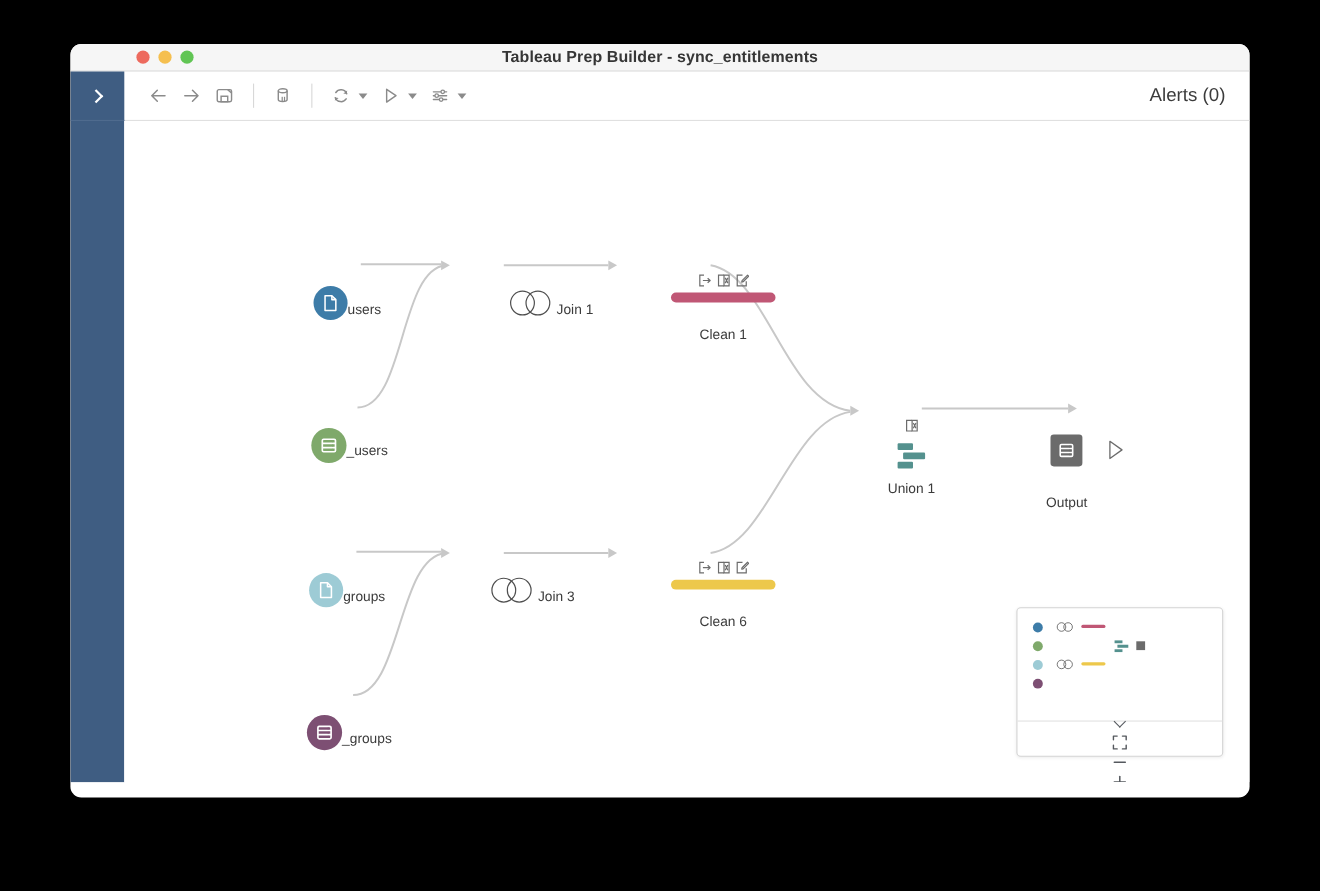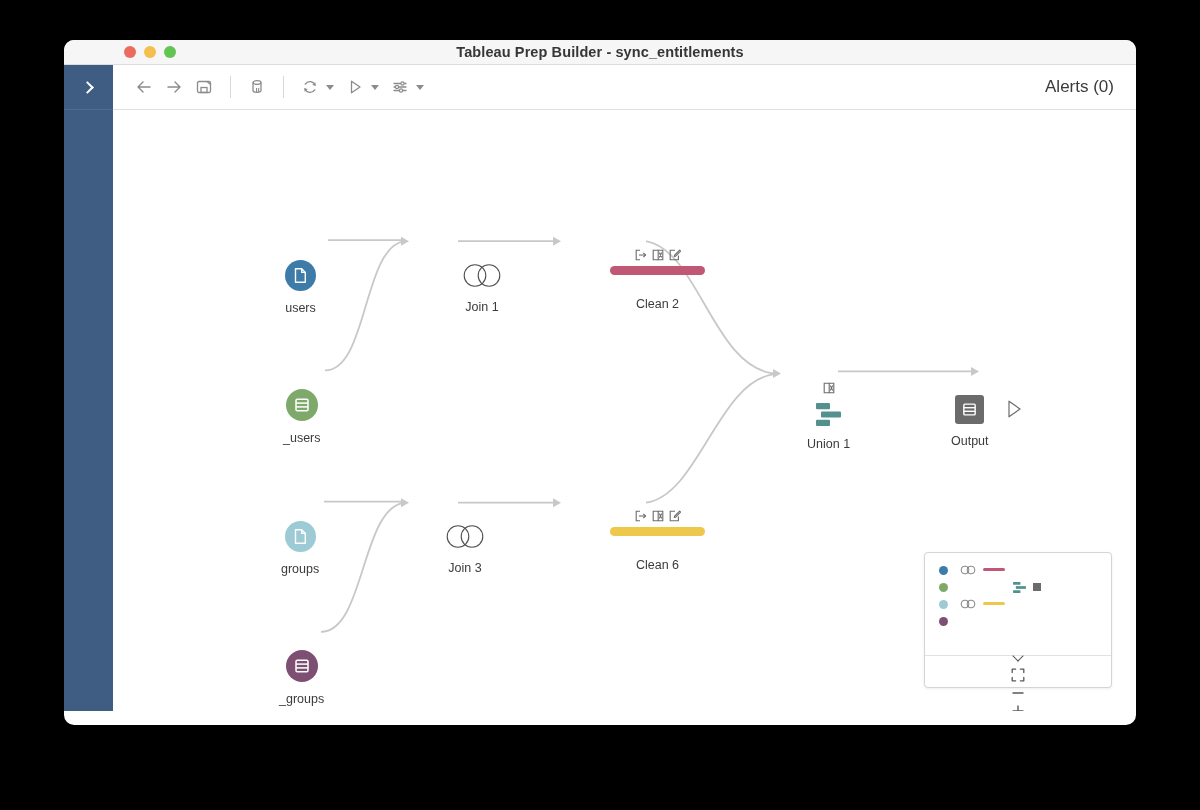--- a/index.html
+++ b/index.html
@@ -113,21 +113,21 @@
     overflow: hidden;
   }
   .flow-svg {
     position: absolute; left: 0; top: 0;
     width: 100%; height: 100%;
   }
 
   
   .node {
     position: absolute;
-    display: flex; flex-direction: column; align-items: center;
+    display: flex; flex-direction: row; align-items: center;
     cursor: pointer;
   }
   .node-label {
     margin-top: 10px;
     font-size: 12.5px;
     color: #3b3b3b;
     white-space: nowrap;
   }
   .circle-icon {
     width: 31px; height: 31px;
@@ -151,21 +151,21 @@
   }
   .clean-label {
     margin-top: 22px;
     font-size: 12.5px;
     color: #3b3b3b;
   }
 
   .union-node { position: absolute; display: flex; flex-direction: column; align-items: center; cursor: pointer; }
   .union-top { color: #6c6c6c; margin-bottom: 4px; display: flex; }
 
-  .output-node { position: absolute; display: flex; flex-direction: column; align-items: center; cursor: pointer; }
+  .output-node { position: absolute; display: flex; flex-direction: column; align-items: center; cursor: pointer; gap: 16px; }
   .output-box {
     width: 29px; height: 29px;
     background: #6b6b6b;
     border-radius: 3px;
     display: flex; align-items: center; justify-content: center;
   }
   .run-tri { position: absolute; cursor: pointer; }
 
   
   .minimap {
@@ -424,21 +424,21 @@
               </svg>
             </span>
             <span>
               <svg width="12" height="12" viewBox="0 0 12 12">
                 <path d="M6 1.2H1.2v9.6h8.2V6.6" fill="none" stroke="#6c6c6c" stroke-width="1.1"></path>
                 <path d="M10.6 1.1l1 1-5 5-1.3.3.3-1.3z" fill="none" stroke="#6c6c6c" stroke-width="1.1" stroke-linejoin="round"></path>
               </svg>
             </span>
           </div>
           <div class="clean-bar" style="background:#c05775;"></div>
-          <div class="clean-label">Clean 2</div>
+          <div class="clean-label">Clean 1</div>
         </div>
 
         <div class="clean-node" style="left:497px; top:400px;">
           <div class="clean-icons">
             <span>
               <svg width="12" height="12" viewBox="0 0 12 12">
                 <path d="M5 1.2H1.2v9.6H5" fill="none" stroke="#6c6c6c" stroke-width="1.1"></path>
                 <line x1="4" y1="6" x2="10.4" y2="6" stroke="#6c6c6c" stroke-width="1.1"></line>
                 <path d="M8.3 3.9L10.6 6 8.3 8.1" fill="none" stroke="#6c6c6c" stroke-width="1.1" stroke-linejoin="round"></path>
               </svg>

